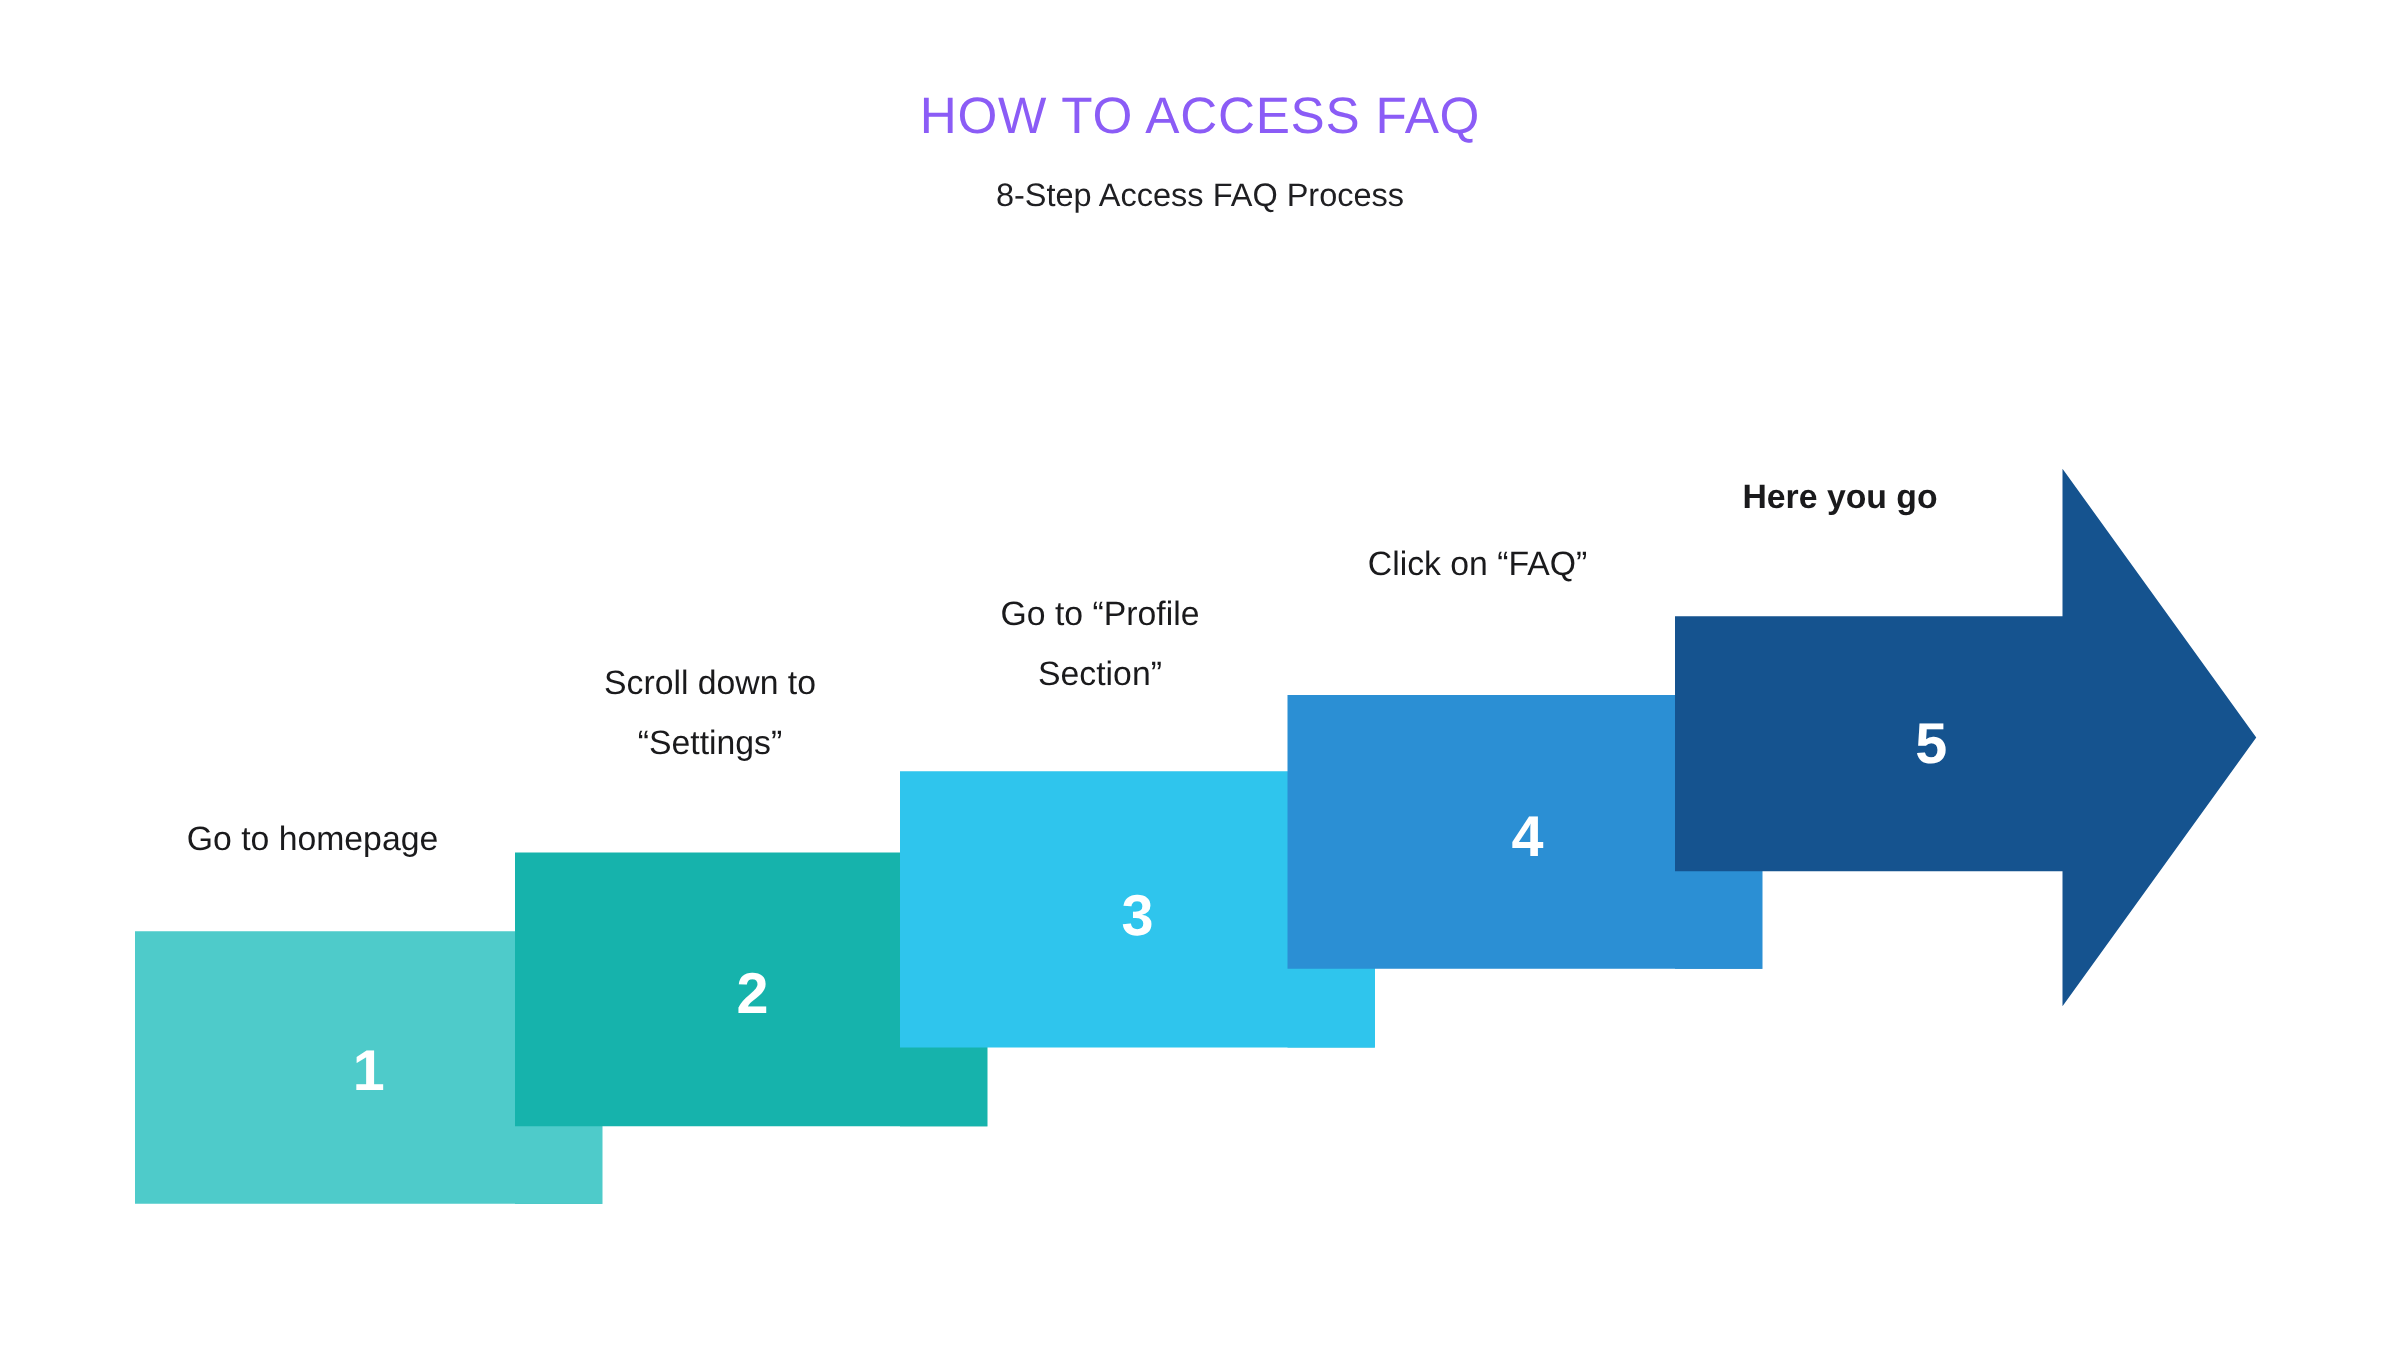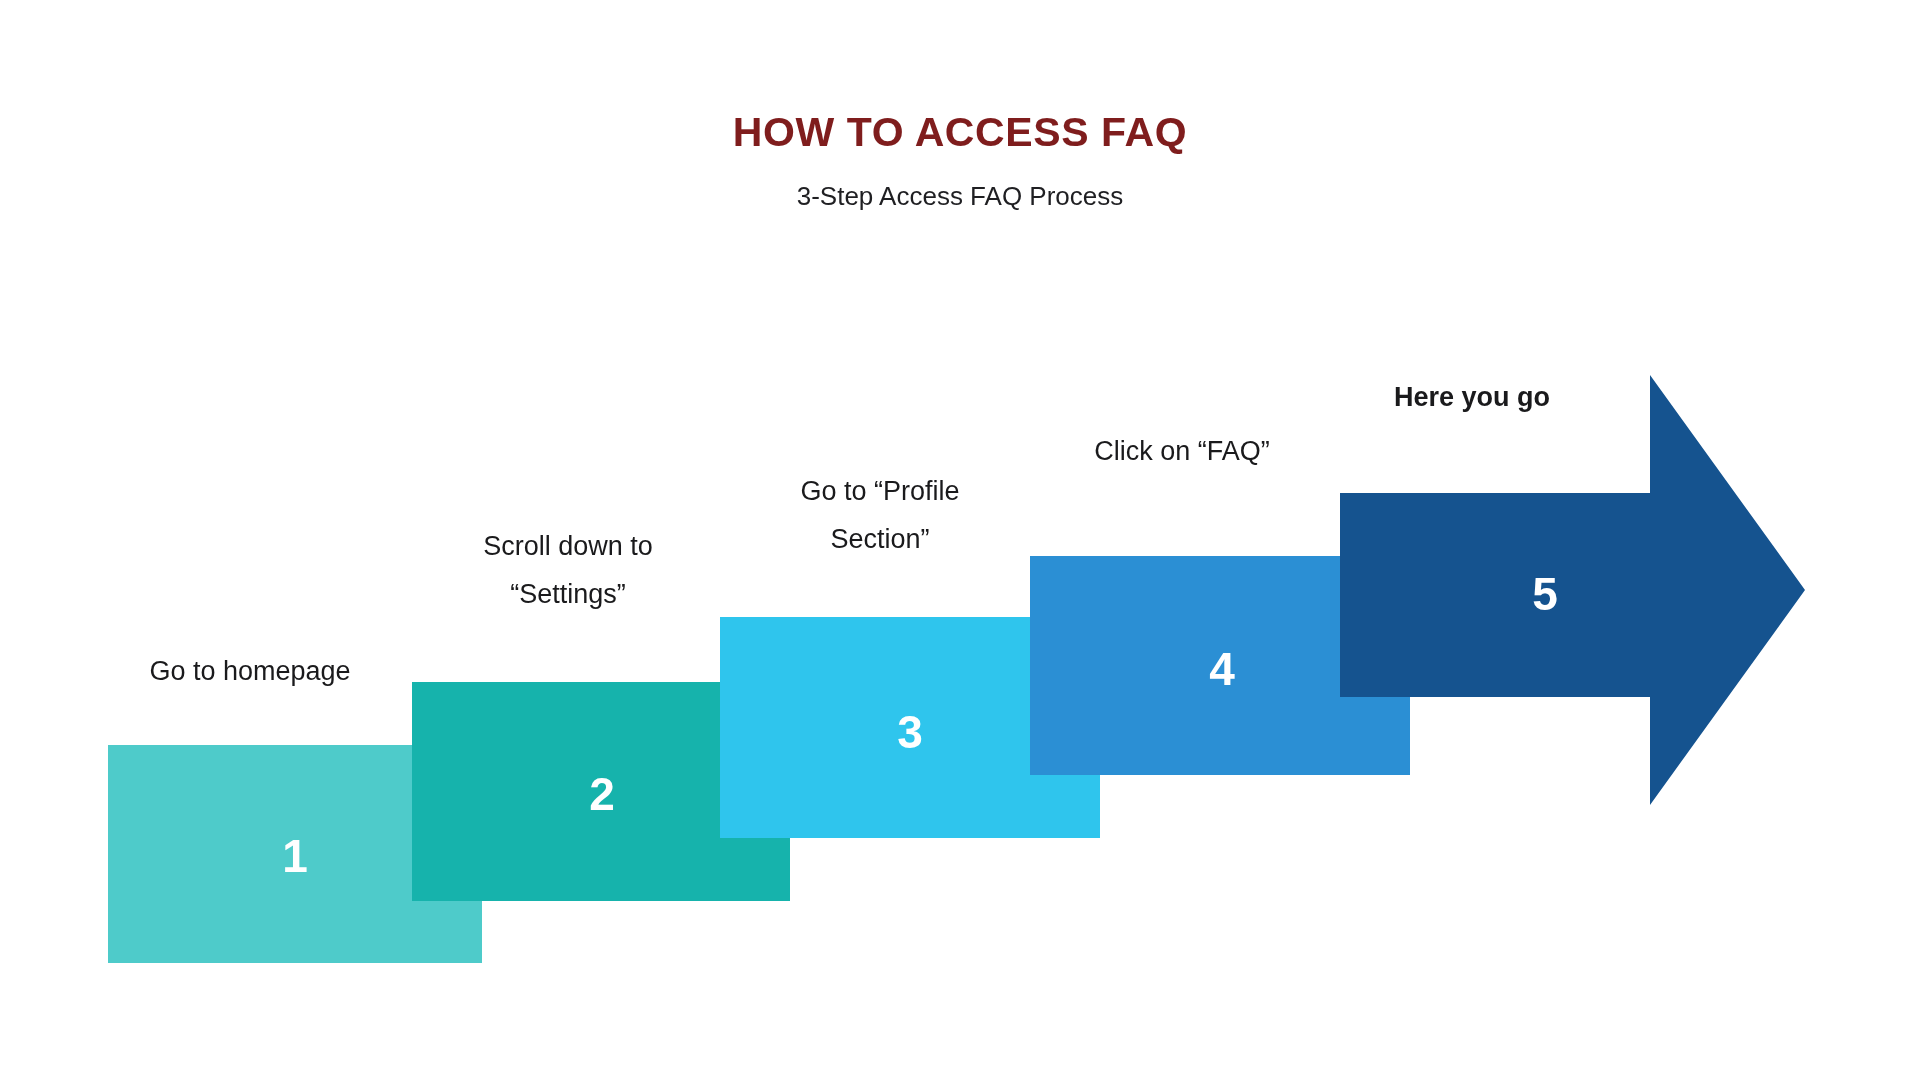--- a/index.html
+++ b/index.html
@@ -25,25 +25,25 @@
   
   .header {
     position: absolute;
     top: 0;
     left: 0;
     width: 1920px;
     text-align: center;
   }
   .title {
     margin: 0;
-    padding-top: 112px;
+    padding-top: 72px;
     font-size: 41px;
-    font-weight: bold;
+    font-weight: normal;
     letter-spacing: 0.6px;
-    color: #7f1d1d;
+    color: #8b5cf6;
     line-height: 1;
   }
   .subtitle {
     margin: 0;
     padding-top: 30px;
     font-size: 26px;
     font-weight: normal;
     color: #1f1f22;
     line-height: 1;
   }
@@ -74,21 +74,21 @@
     font-weight: bold;
   }
 </style>
 </head>
 <body>
 
 <div id="canvas">
 
   <div class="header">
     <h1 class="title">HOW TO ACCESS FAQ</h1>
-    <p class="subtitle">3-Step Access FAQ Process</p>
+    <p class="subtitle">8-Step Access FAQ Process</p>
   </div>
 
   <svg id="diagram" viewBox="0 0 1920 1080" width="1920" height="1080">
 
     <g>
 
       <polygon points="412,898 482,963 412,963" fill="#19AFAE"></polygon>
       <rect x="108" y="745" width="374" height="218" fill="#4ECBCA"></rect>
       <text class="step-number" x="295" y="872" text-anchor="middle">1</text>
       <text class="caption-text" x="250" y="680" text-anchor="middle">Go to homepage</text>

